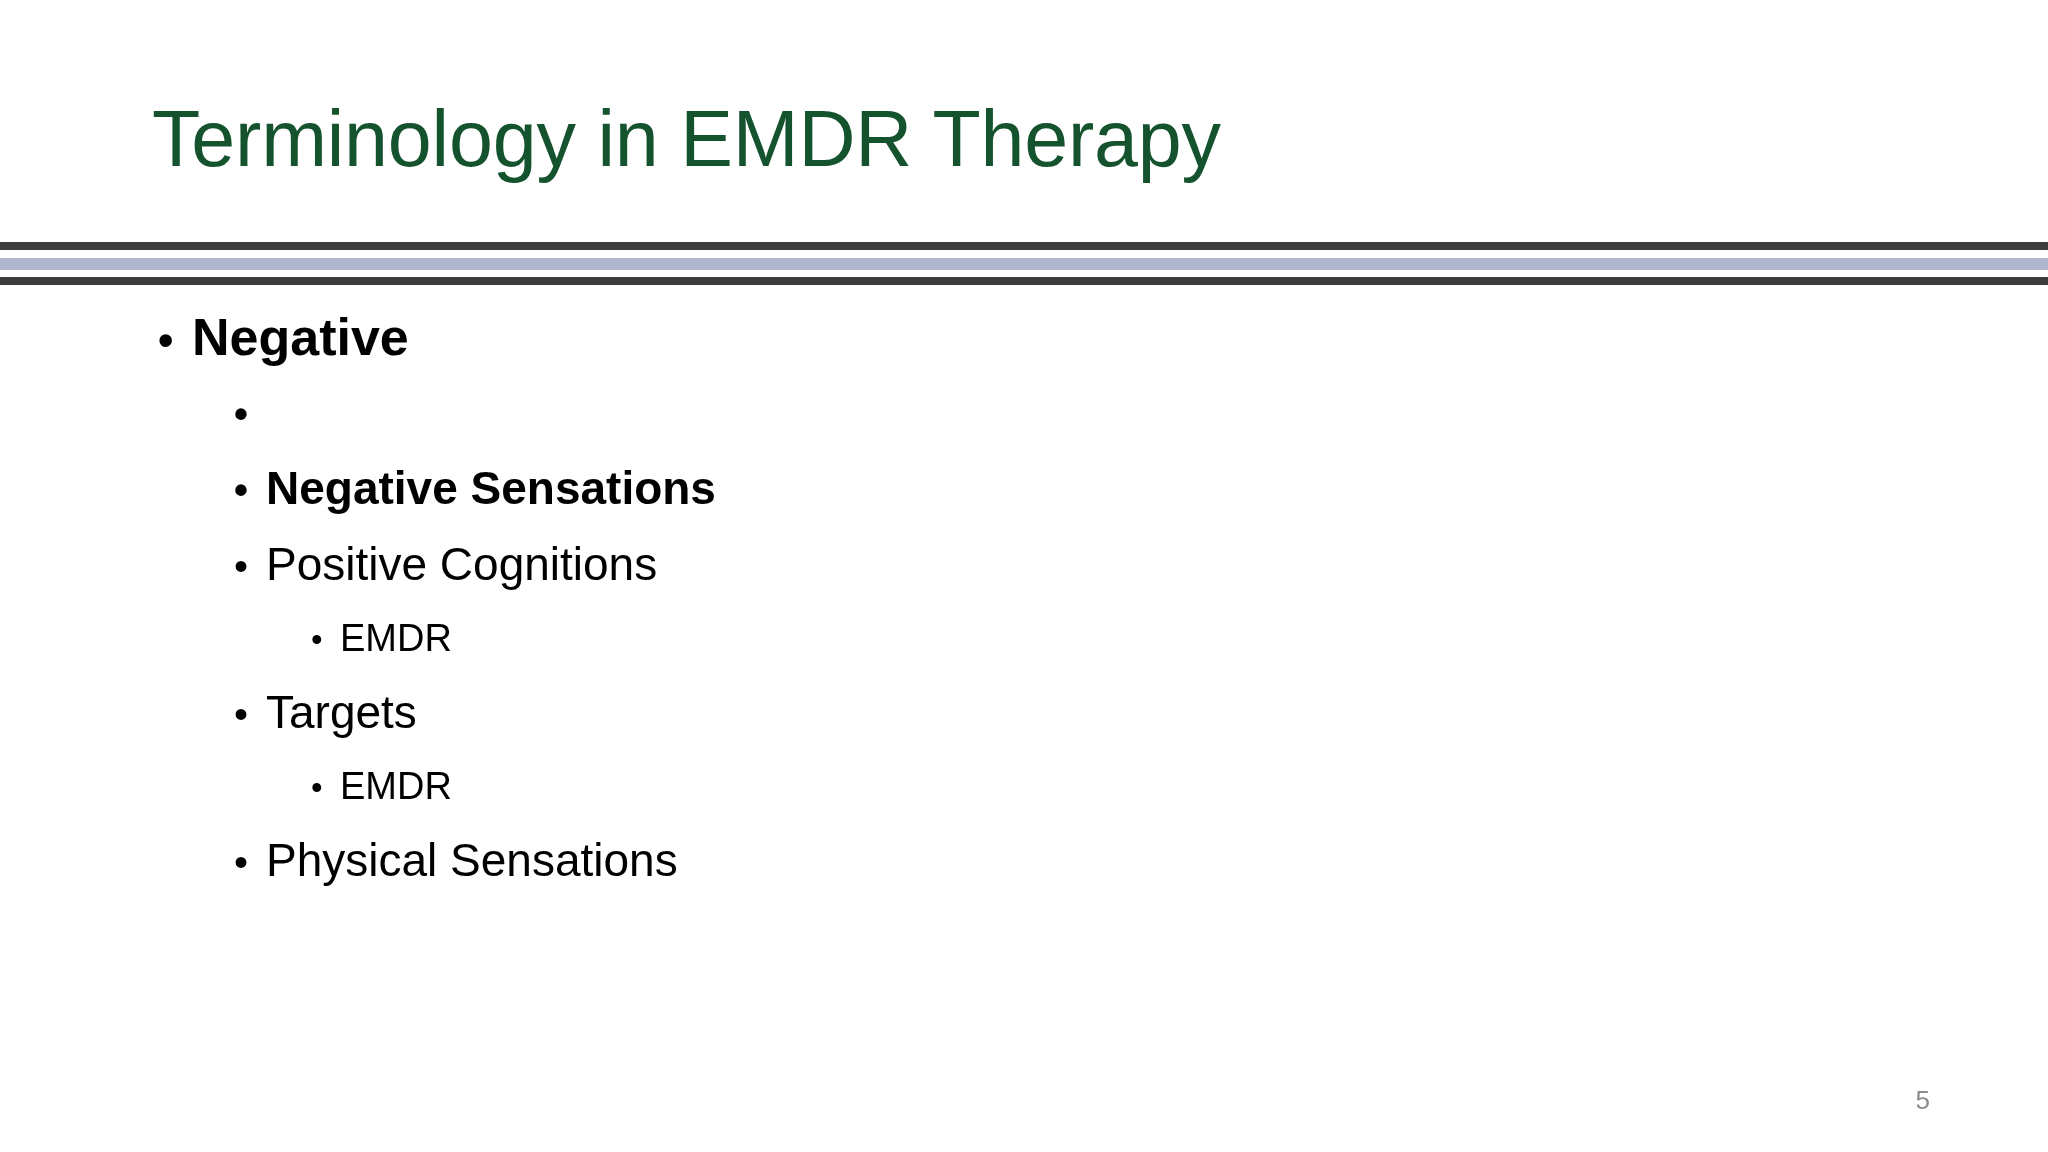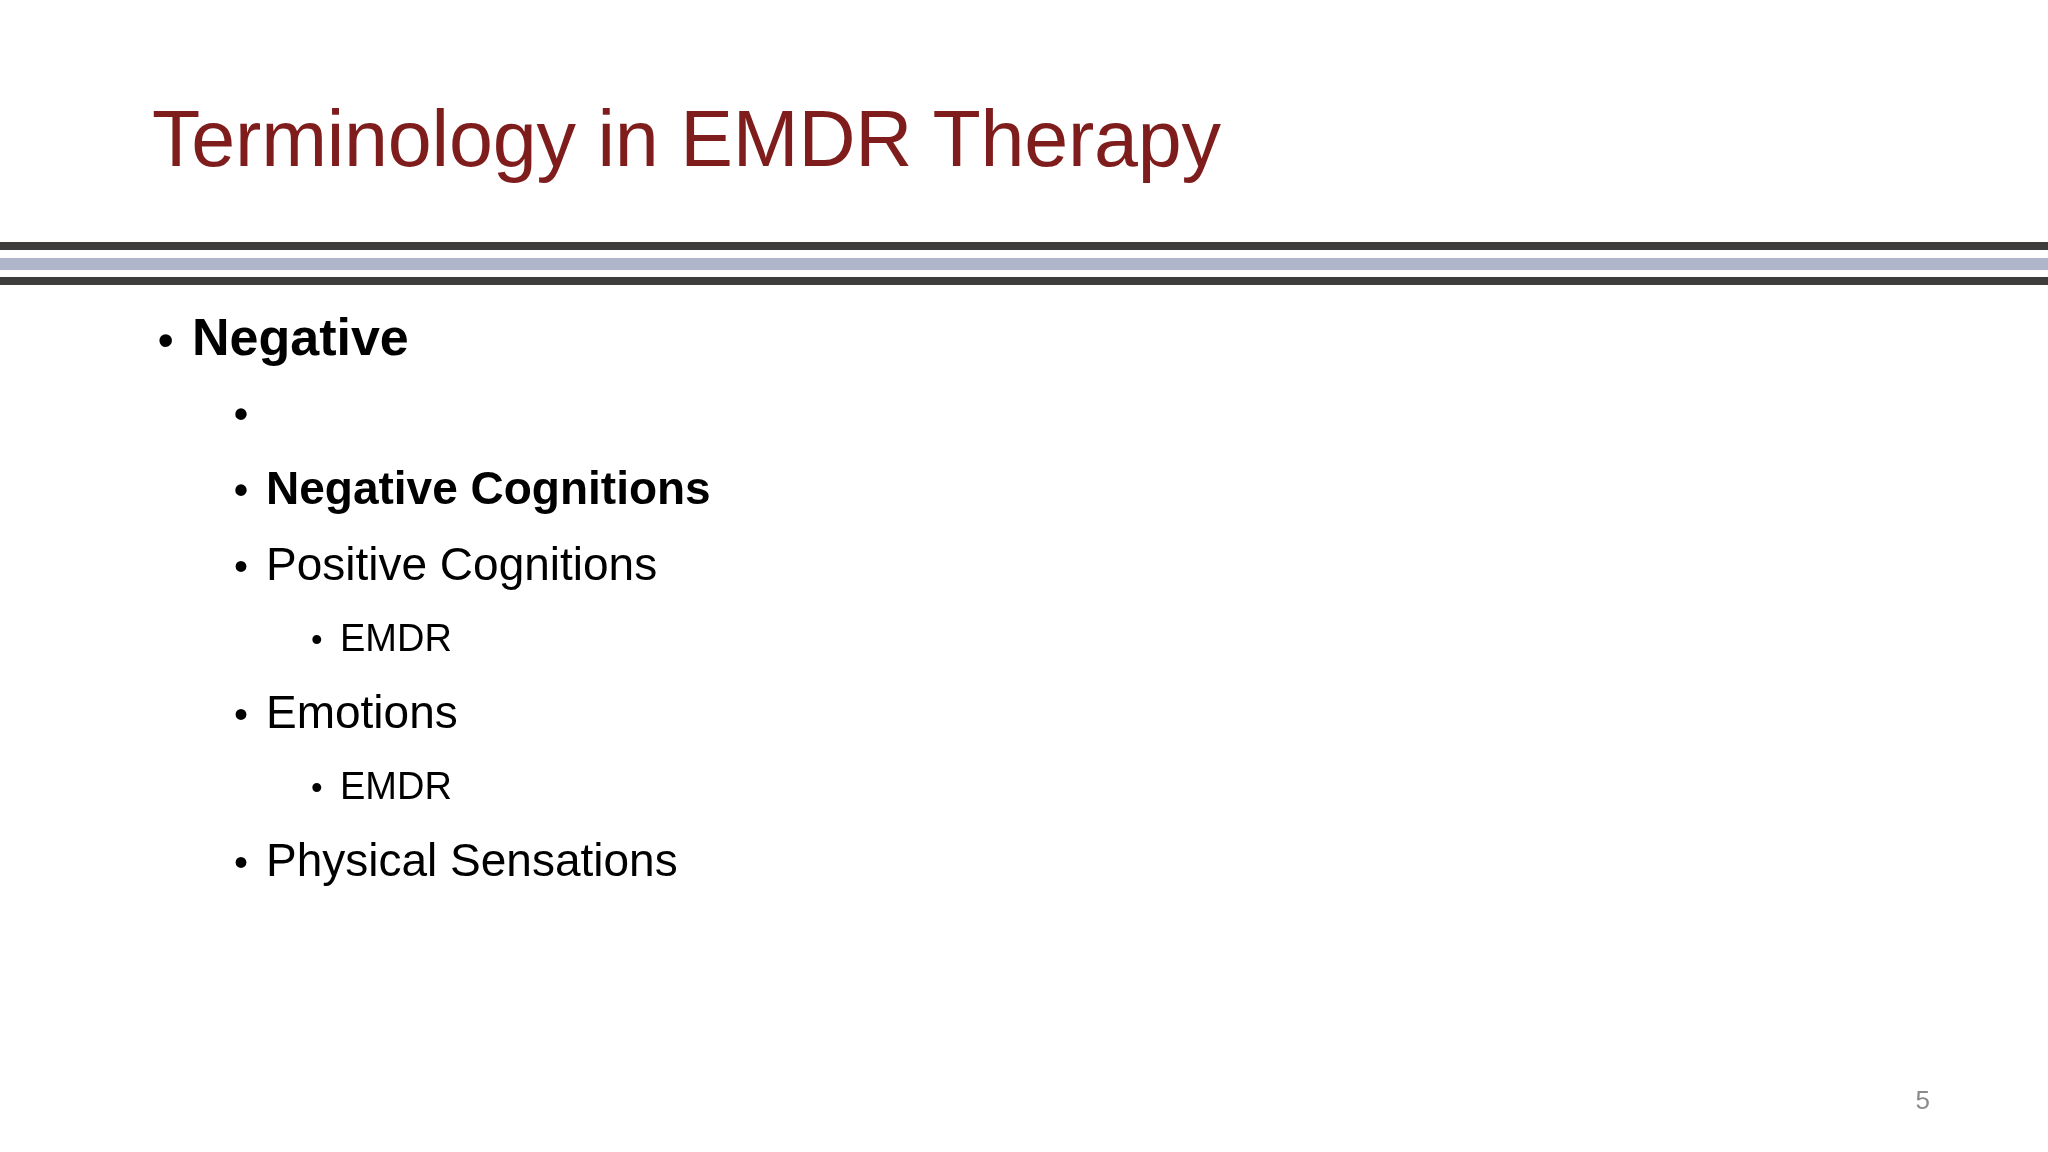--- a/index.html
+++ b/index.html
@@ -133,52 +133,52 @@
     color: #8a8a8f;
     font-family: "Liberation Sans", sans-serif;
   }
 </style>
 </head>
 <body>
 
 <div id="slide" style="background: rgb(255, 255, 255);">
 
   <div id="title-block">
-    <h1 id="slide-title" style="color: #7f1d1d; margin-top: 20px;">Terminology in EMDR Therapy</h1>
+    <h1 id="slide-title" style="color: #14532d; margin-top: 20px;">Terminology in EMDR Therapy</h1>
   </div>
 
   <div id="title-divider">
     <div class="rule rule-top" style="background: rgb(63, 60, 60);"></div>
     <div class="rule rule-mid" style="background: rgb(175, 182, 204);"></div>
     <div class="rule rule-bot" style="background: rgb(63, 60, 60);"></div>
   </div>
 
   <div id="body-list">
       <div class="bullet-row lvl-1 is-bold">
         <span class="bullet-glyph">•</span>
         <span class="bullet-text">Negative</span>
       </div>
       <div class="bullet-row lvl-2 is-bold">
         <span class="bullet-glyph">•</span>
       </div>
       <div class="bullet-row lvl-2 is-bold">
         <span class="bullet-glyph">•</span>
-        <span class="bullet-text">Negative Cognitions</span>
+        <span class="bullet-text">Negative Sensations</span>
       </div>
       <div class="bullet-row lvl-2">
         <span class="bullet-glyph">•</span>
         <span class="bullet-text">Positive Cognitions</span>
       </div>
       <div class="bullet-row lvl-3">
         <span class="bullet-glyph">•</span>
         <span class="bullet-text">EMDR</span>
       </div>
       <div class="bullet-row lvl-2">
         <span class="bullet-glyph">•</span>
-        <span class="bullet-text">Emotions</span>
+        <span class="bullet-text">Targets</span>
       </div>
       <div class="bullet-row lvl-3">
         <span class="bullet-glyph">•</span>
         <span class="bullet-text">EMDR</span>
       </div>
       <div class="bullet-row lvl-2">
         <span class="bullet-glyph">•</span>
         <span class="bullet-text">Physical Sensations</span>
       </div>
     </div>

